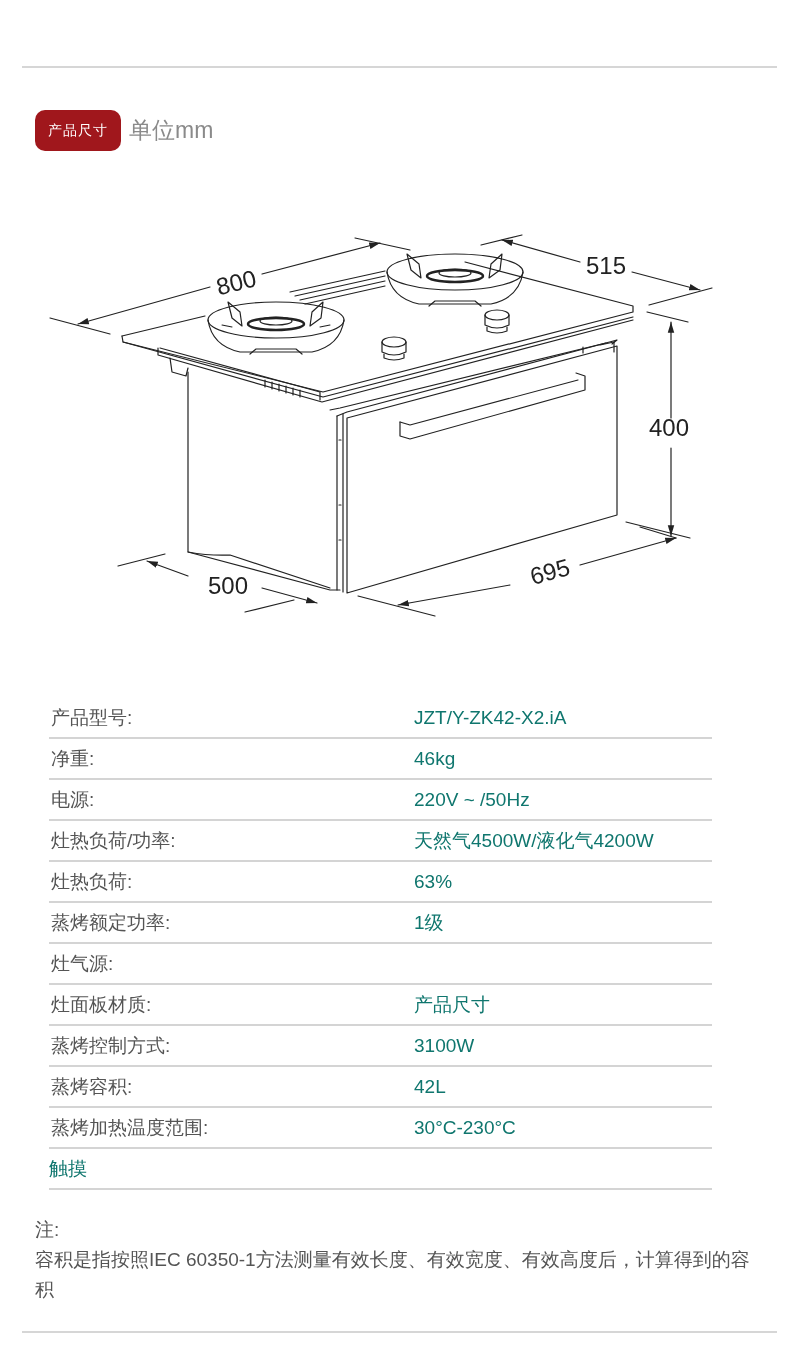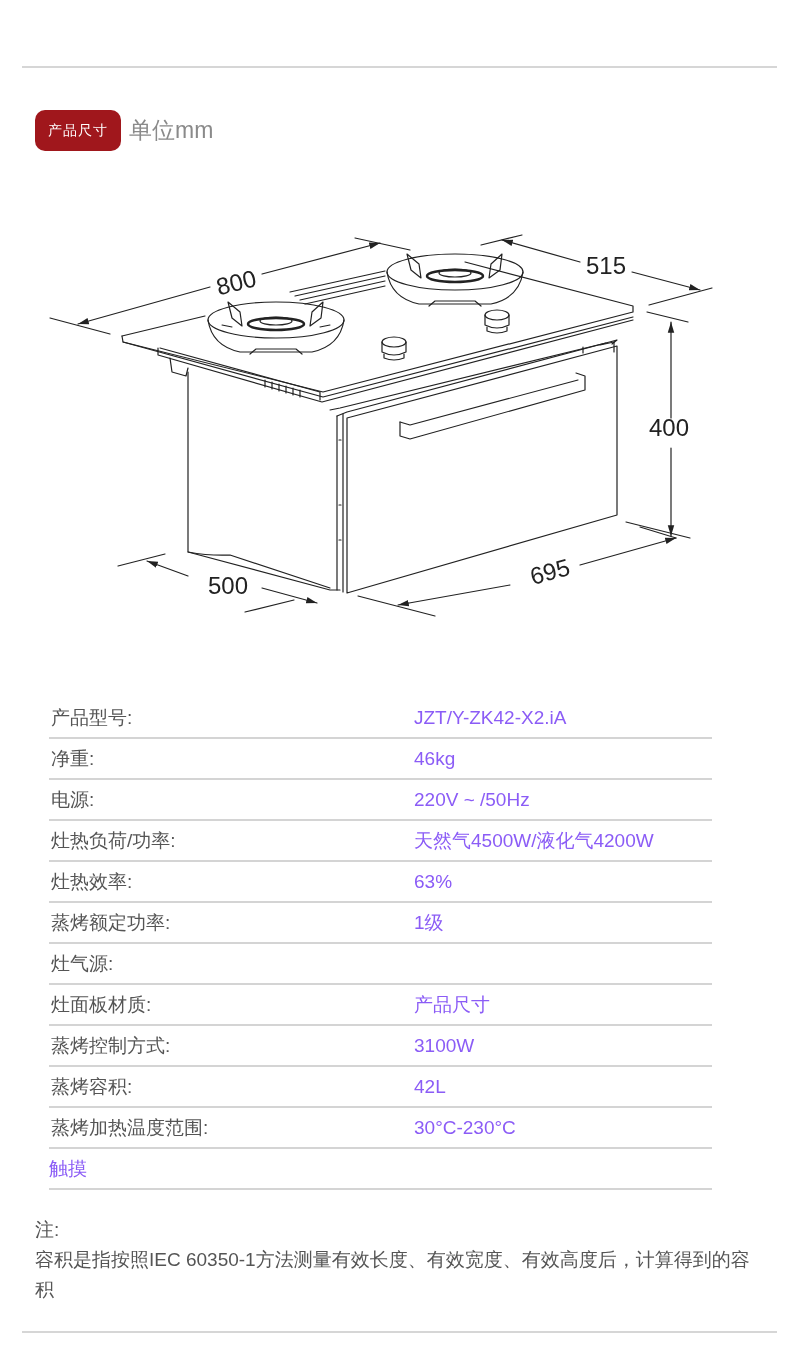--- a/index.html
+++ b/index.html
@@ -9,21 +9,21 @@
   .rule.top { top: 66px; }
   .rule.bottom { top: 1331px; left: 22px; width: 755px; }
   .title-row { position: absolute; left: 35px; top: 110px; height: 41px; display: flex; align-items: center; }
   .badge { background: #a0171c; color: #fff; font-size: 14px; border-radius: 10px;
            height: 41px; line-height: 41px; padding: 0 13px; letter-spacing: 1px; }
   .unit { margin-left: 8px; color: #8a8a8a; font-size: 23px; }
   .drawing { position: absolute; left: 0; top: 220px; width: 790px; height: 420px; }
   .spec-table { position: absolute; left: 35px; top: 698px; width: 663px; margin-left: 14px; }
   .spec-row { display: flex; height: 39px; align-items: center; border-bottom: 2px solid #d4d4d4; box-sizing: border-box; height: 41px; }
   .spec-label { width: 363px; font-size: 19px; color: #555; padding-left: 2px; }
-  .spec-value { font-size: 19px; color: #8b5cf6; }
+  .spec-value { font-size: 19px; color: #0f766e; }
   .note { position: absolute; left: 35px; top: 1215px; width: 720px; font-size: 19px; color: #555; line-height: 30px; }
   svg text { font-family: "Liberation Sans", "DejaVu Sans", sans-serif; }
 </style>
 </head>
 <body>
 
 <div class="rule top"></div>
 
 <div class="title-row">
   <div class="badge">产品尺寸</div>
@@ -158,21 +158,21 @@
   </div>
   <div class="spec-row">
     <div class="spec-label">电源:</div>
     <div class="spec-value">220V ~ /50Hz</div>
   </div>
   <div class="spec-row">
     <div class="spec-label">灶热负荷/功率:</div>
     <div class="spec-value">天然气4500W/液化气4200W</div>
   </div>
   <div class="spec-row">
-    <div class="spec-label">灶热效率:</div>
+    <div class="spec-label">灶热负荷:</div>
     <div class="spec-value">63%</div>
   </div>
   <div class="spec-row">
     <div class="spec-label">蒸烤额定功率:</div>
     <div class="spec-value">1级</div>
   </div>
   <div class="spec-row">
     <div class="spec-label">灶气源:</div>
   </div>
   <div class="spec-row">

